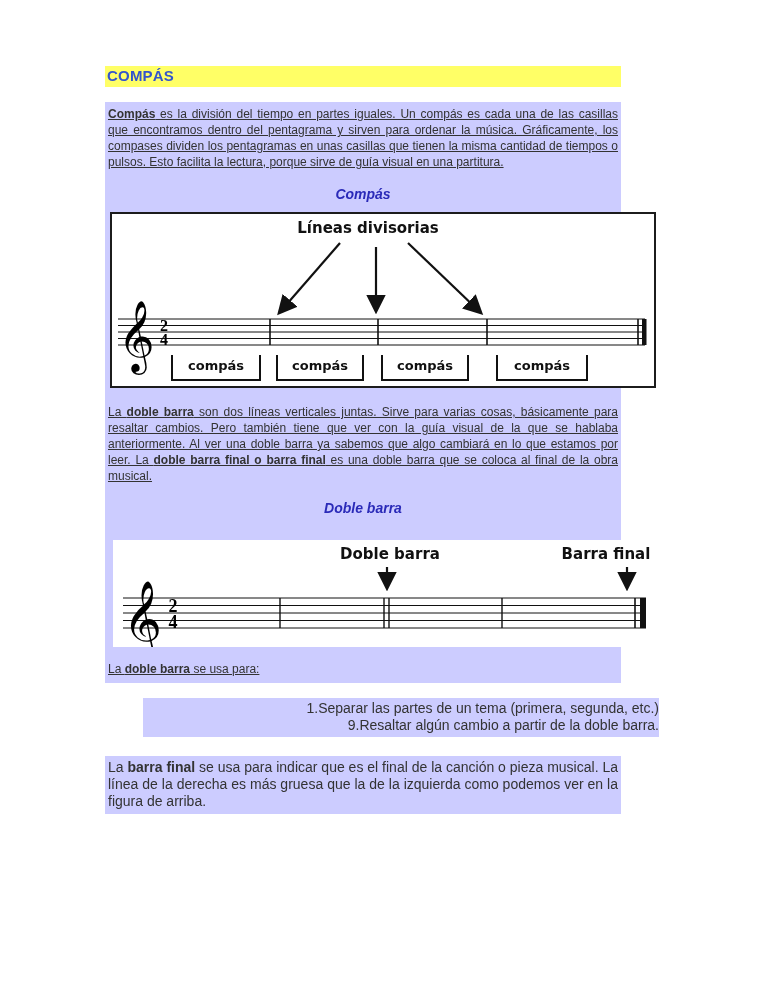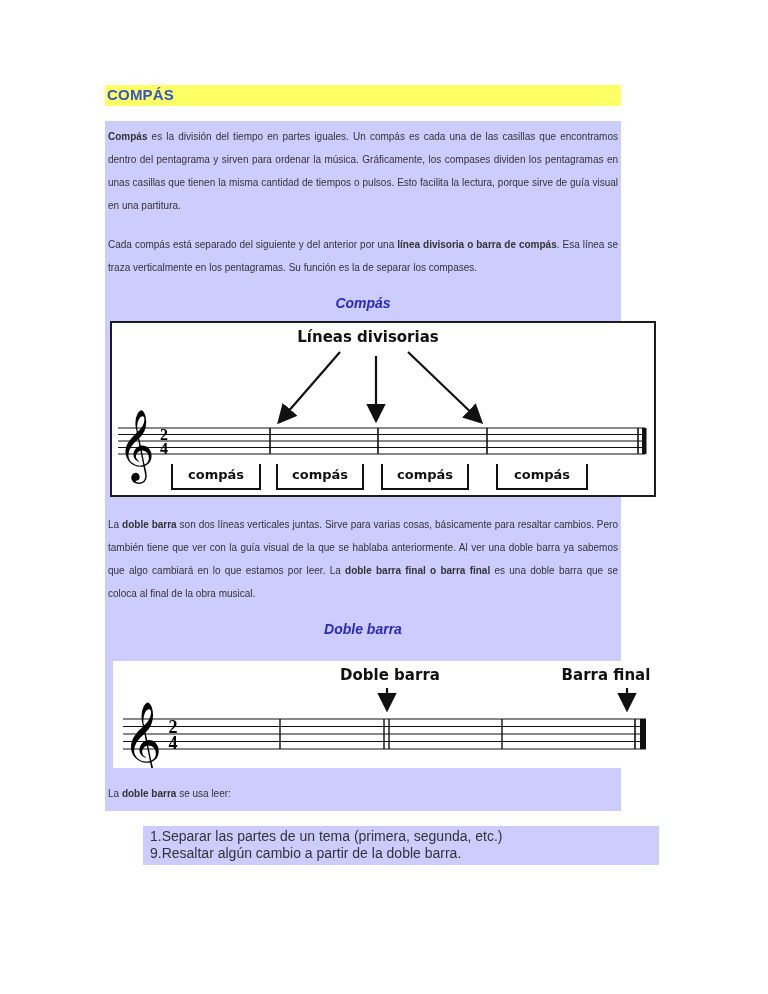--- a/index.html
+++ b/index.html
@@ -1,39 +1,40 @@
 <!DOCTYPE html>
 <html><head>
 <meta charset="utf-8">
 <style>
   html,body{margin:0;padding:0;}
   body{
     width:768px;height:994px;background:#ffffff;overflow:hidden;
     font-family:"Liberation Sans","DejaVu Sans",sans-serif;
     color:#333333;
   }
-  .content{width:516px;margin:85px 109px 0 105px;}
+  .content{width:516px;margin:66px 109px 0 105px;}
   .title-bar{
     background:#ffff66;
     padding:1px 3px 2px 2px;
     margin-bottom:15px;
   }
   .title-bar h1{
     margin:0;display:inline;
     font-size:15px;font-weight:bold;color:#3355cc;
     letter-spacing:0.2px;
   }
   .main-block{
     background:#ccccff;
     padding:4px 3px 4px 3px;
   }
   .main-block p{
     margin:0 0 16px 0;
-    font-size:10px;line-height:23px;
+    font-size:12px;line-height:16px;
     text-align:justify;
+    text-decoration:underline;
   }
   .fig-heading{
     margin:0 0 9px 0;
     font-size:14px;line-height:17px;
     text-align:center;font-weight:bold;font-style:italic;
     color:#2a2ab8;
   }
   .figure1{
     background:#ffffff;border:2px solid #1c1c1c;
     width:542px;height:172px;
@@ -48,21 +49,21 @@
     margin:0 !important;
     padding-bottom:2px;
   }
   .list-block{
     background:#ccccff;
     margin:15px 0 0 38px;
     width:509px;
     padding:2px 0 3px 7px;
     font-size:14px;line-height:17px;
   }
-  .list-block div{white-space:pre-wrap;}
+  .list-block div{white-space:pre-wrap;text-align:right;}
   .final-block{
     background:#ccccff;
     margin-top:19px;
     padding:3px 3px 4px 3px;
     font-size:14px;line-height:17px;
     text-align:justify;
   }
   .fig-label{
     font-family:"DejaVu Sans",sans-serif;
     font-weight:600;
@@ -75,21 +76,20 @@
 <div class="content">
 
   <div class="title-bar">
     <h1>COMPÁS</h1>
   </div>
 
   <div class="main-block">
 
     <p><b>Compás</b><span> es la división del tiempo en partes iguales. Un compás es cada una de las casillas que encontramos dentro del pentagrama y sirven para ordenar la música. Gráficamente, los compases dividen los pentagramas en unas casillas que tienen la misma cantidad de tiempos o pulsos. Esto facilita la lectura, porque sirve de guía visual en una partitura.</span></p>
 
-    <p><span>Cada compás está separado del siguiente y del anterior por una </span><b>línea divisoria o barra de compás</b><span>. Esa línea se traza verticalmente en los pentagramas. Su función es la de separar los compases.</span></p>
 
     <div class="fig-heading">Compás</div>
 
     <svg class="figure1" viewBox="0 0 542 172" xmlns="http://www.w3.org/2000/svg">
       <defs>
         <marker id="ah1" markerWidth="9" markerHeight="9" refX="7" refY="4.5" orient="auto">
           <path d="M0,0 L9,4.5 L0,9 z" fill="#111"></path>
         </marker>
       </defs>
       <text class="fig-label" x="256" y="19" text-anchor="middle" font-size="15" fill="#111">Líneas divisorias</text>
@@ -144,23 +144,24 @@
         <line x1="271" y1="58" x2="271" y2="88"></line>
         <line x1="276" y1="58" x2="276" y2="88"></line>
       </g>
       <line x1="389" y1="58" x2="389" y2="88" stroke="#111" stroke-width="1.4"></line>
       <g>
         <line x1="522" y1="58" x2="522" y2="88" stroke="#111" stroke-width="1.6"></line>
         <rect x="527" y="58" width="6" height="30" fill="#111"></rect>
       </g>
     </svg>
 
-    <p class="usage-line"><span>La </span><b>doble barra</b><span> se usa leer:</span></p>
+    <p class="usage-line"><span>La </span><b>doble barra</b><span> se usa para:</span></p>
 
   </div>
 
   <div class="list-block">
     <div>1.Separar las partes de un tema (primera, segunda, etc.)</div>
     <div>9.Resaltar algún cambio a partir de la doble barra.</div>
   </div>
 
+  <div class="final-block"><span>La </span><b>barra final</b><span> se usa para indicar que es el final de la canción o pieza musical. La línea de la derecha es más gruesa que la de la izquierda como podemos ver en la figura de arriba.</span></div>
 
 </div>
 
 </body></html>

